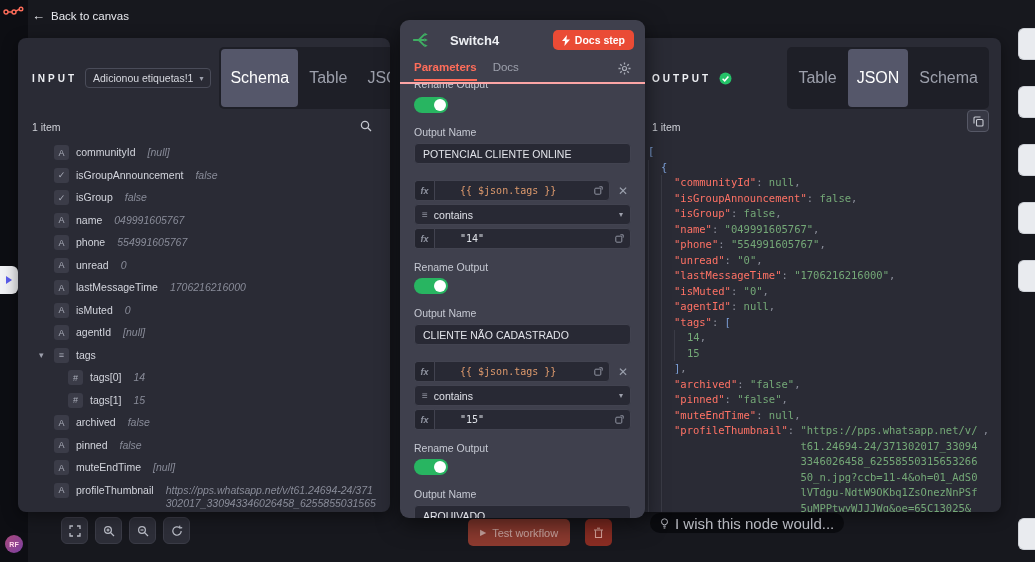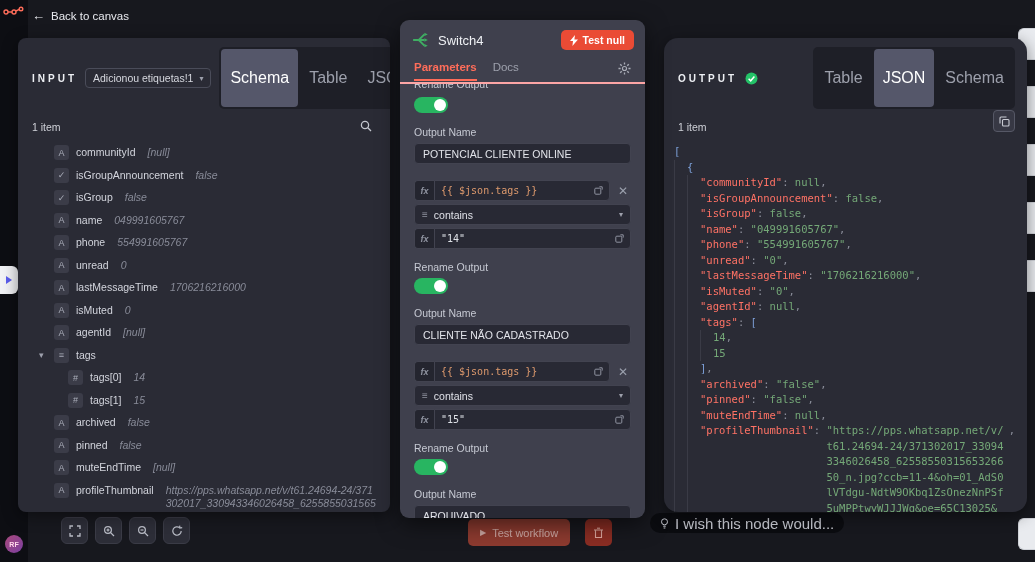--- a/index.html
+++ b/index.html
@@ -35,21 +35,21 @@
   
   .stub { position:absolute; right:0; width:17px; height:32px; background:#e9ebef;
           border:1px solid #cfd2d8; border-right:none; border-radius:6px 0 0 6px; z-index:2; }
   .left-flag { position:absolute; left:0; top:266px; width:18px; height:28px; background:#f2f3f6;
                border-radius:0 6px 6px 0; display:flex; align-items:center; justify-content:center; z-index:4; }
 
   
   .panel { position:absolute; background:#2a2b35; border-radius:8px;
            box-shadow:0 4px 16px rgba(0,0,0,.45); z-index:5; display:flex; flex-direction:column; overflow:hidden; }
   .input-panel  { left:18px;  top:38px; width:372px; height:474px; }
-  .output-panel { left:664px; top:38px; width:363px; height:474px;border-radius:14px; }
+  .output-panel { left:638px; top:38px; width:363px; height:474px; }
 
   .p-header { display:flex; align-items:center; gap:8px; padding:9px 12px 6px 14px; }
   .p-label { font-size:10px; font-weight:bold; letter-spacing:3px; color:#eef0f4; }
   .src-select { display:flex; align-items:center; gap:6px; border:1px solid #4a4c59; border-radius:4px;
                 padding:3px 7px; font-size:10.5px; color:#d6d8df; max-width:160px; white-space:nowrap; }
   .src-select .txt { overflow:hidden; text-overflow:ellipsis; }
   .chev { color:#9da0ac; font-size:8px; }
   .pillgroup { margin-left:auto; display:flex; background:#1e1f27; border-radius:5px; padding:2px; gap:2px; }
   .pill { padding:20px 9px; font-size:16px; color:#9da0ac; border-radius:4px; cursor:pointer; }
   .pill.active { background:#55576a; color:#fff; }
@@ -78,21 +78,21 @@
   .t-str, .t-lit, .t-num { color:#74a877; }
   .t-strwrap { color:#74a877; white-space:normal !important; word-break:break-all; min-width:0; }
   .t-punc { color:#8b8e9a; }
   .t-brk { color:#7da1d9; }
 
   
   .node-panel { position:absolute; left:400px; top:20px; width:245px; height:498px; background:#3f404d;
                 border-radius:9px; box-shadow:0 6px 22px rgba(0,0,0,.55); z-index:6;
                 display:flex; flex-direction:column; overflow:hidden; }
   .np-header { display:flex; align-items:center; gap:8px; padding:10px 11px 8px 12px; }
-  .np-title { font-size:13px; font-weight:normal; color:#eef0f4; }
+  .np-title { font-size:13px; font-weight:bold; color:#eef0f4;margin-left:12px; }
   .test-step { margin-left:auto; background:#ea4b35; border:none; border-radius:5px; padding:4px 9px;
                color:#fff; font-size:10.5px; font-weight:bold; display:flex; align-items:center; gap:5px; cursor:pointer; }
   .np-tabs { display:flex; align-items:center; gap:16px; padding:0 14px; height:26px; border-bottom:2px solid #fca5a5; }
   .np-tab { font-size:11.5px; color:#9da0ac; padding-bottom:6px; cursor:pointer; }
   .np-tab.active { color:#ff6d5a; font-weight:bold; border-bottom:2px solid #ff6d5a; margin-bottom:-1px; }
   .np-gear { margin-left:auto; }
   .np-body { flex:1; overflow:hidden; padding:0 14px; position:relative; }
   .cut-label { font-size:10.5px; color:#c6c9d3; margin-top:-6px; }
   .toggle { width:34px; height:16px; border-radius:9px; background:#28b561; position:relative; margin-top:7px; cursor:pointer; }
   .toggle::after { content:''; position:absolute; right:2px; top:2px; width:12px; height:12px; border-radius:50%; background:#fff; }
@@ -100,21 +100,21 @@
   .txt-input { height:21px; background:#282934; border:1px solid #424350; border-radius:4px;
                display:flex; align-items:center; padding:0 8px; font-size:10.5px; color:#e2e4ea; }
   .cond { margin-top:16px; }
   .cond-row { display:flex; align-items:center; margin-bottom:3px; }
   .fx-box { width:20px; height:21px; flex:none; background:#24252f; border:1px solid #424350; border-right:none;
             border-radius:4px 0 0 4px; color:#8f93a0; font-style:italic; font-size:9px;
             display:flex; align-items:center; justify-content:center;font-weight:bold; }
   .fx-field { flex:1; height:21px; background:#282934; border:1px solid #424350; border-radius:0 4px 4px 0;
               display:flex; align-items:center; padding:0 6px; font-size:10px;
               font-family:"DejaVu Sans Mono", monospace; min-width:0; }
-  .fx-field .val { overflow:hidden; white-space:nowrap; }
+  .fx-field .val { overflow:hidden; white-space:nowrap;margin-left:19px; }
   .expr { color:#de9a6d; }
   .plain { color:#dfe2e8; }
   .win-icon { margin-left:auto; flex:none; }
   .x-btn { width:16px; flex:none; margin-left:5px; color:#9ba0ad; font-size:12px; text-align:center; cursor:pointer; }
   .select-row { height:21px; background:#282934; border:1px solid #424350; border-radius:4px;
                 display:flex; align-items:center; gap:6px; padding:0 7px; font-size:10.5px; color:#dfe1e8; margin-bottom:3px; }
   .select-row .chev { margin-left:auto; }
   .lines-icon { color:#8f93a0; font-size:10px; }
 </style>
 </head>
@@ -317,21 +317,21 @@
         <path d="M1 8 H6 M6 8 L11 3 M6 8 L11 13 M6 8 H11" fill="none" stroke="#3fae63" stroke-width="1.6"></path>
         <polygon points="11,1.5 14,3 11,4.5" fill="#3fae63"></polygon>
         <polygon points="11,11.5 14,13 11,14.5" fill="#3fae63"></polygon>
         <polygon points="11,6.5 14,8 11,9.5" fill="#3fae63"></polygon>
       </svg>
       <span class="np-title">Switch4</span>
       <button class="test-step">
         <svg width="8" height="11" viewBox="0 0 8 11">
           <polygon points="5,0 0,6 3,6 2.4,11 8,4.4 4.4,4.4" fill="#fff"></polygon>
         </svg>
-        <span>Test null</span>
+        <span>Docs step</span>
       </button>
     </div>
     <div class="np-tabs">
       <span class="np-tab active">Parameters</span>
       <span class="np-tab">Docs</span>
       <span class="np-gear">
         <svg width="13" height="13" viewBox="0 0 14 14">
           <circle cx="7" cy="7" r="2.2" fill="none" stroke="#a9acb6" stroke-width="1.2"></circle>
           <g stroke="#a9acb6" stroke-width="1.4">
             <line x1="7" y1="0.5" x2="7" y2="2.8"></line>

